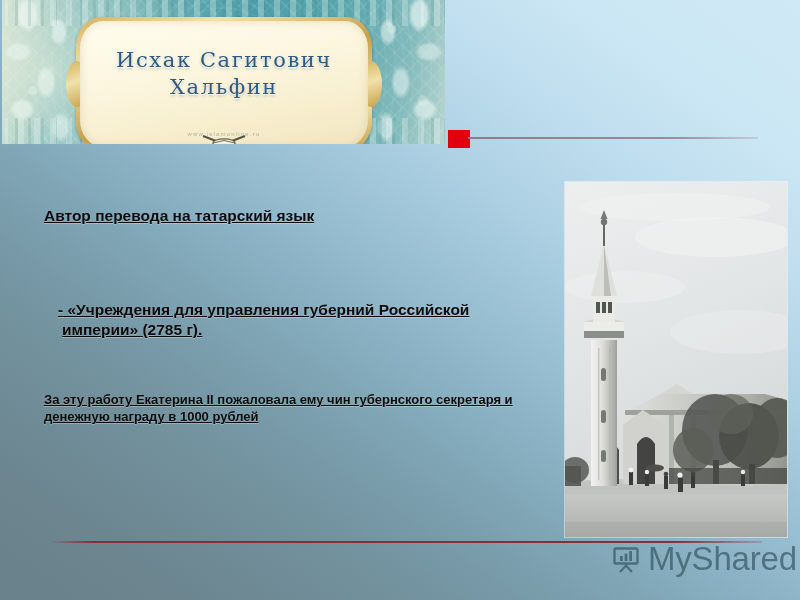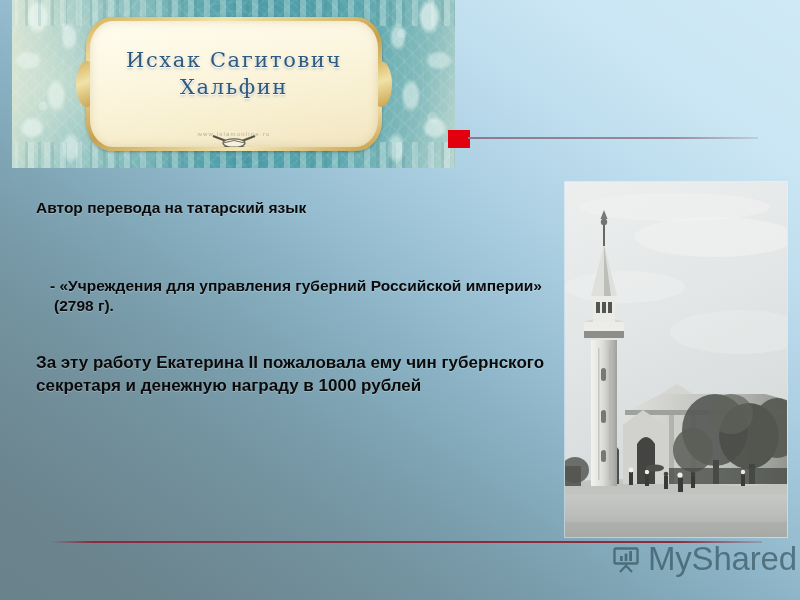--- a/index.html
+++ b/index.html
@@ -28,24 +28,24 @@
         #7b9fae 65%,
         #7494a1 73%,
         #6f8b96 82%,
         #6b848e 91%,
         #69818a 100%);
   }
 
   
   .title-banner {
     position: absolute;
-    left: 12px;
+    left: 2px;
     top: 0;
     width: 443px;
-    height: 168px;
+    height: 144px;
     overflow: hidden;
     background:
       radial-gradient(ellipse 70% 120% at 10% 50%, rgba(255,250,225,0.42) 0%, rgba(255,250,225,0) 62%),
       linear-gradient(100deg, #cfe0cf 0%, #8fc2c2 16%, #5fa8ae 38%, #4c9ca7 55%, #5aa6ad 74%, #86bcbd 90%, #b9d6cf 100%);
   }
   .banner-damask {
     position: absolute;
     inset: 0;
     opacity: .5;
     background-image:
@@ -193,24 +193,24 @@
     position: absolute;
     left: 28px;
     top: 190px;
     width: 528px;
     color: #0a0a0a;
     font-weight: bold;
     font-size: 15.5px;
     line-height: 1.30;
     text-shadow: 0 1px 1px rgba(255,255,255,.28);
   }
-  .para { margin: 8px; }
+  .para { margin: 16px; text-decoration: underline; }
   .para.lead      { font-size: 15.5px; }
   .para.bullet    { font-size: 15.5px; padding-left: 18px; text-indent: -4px; }
-  .para.closing   { font-size: 17px; }
+  .para.closing   { font-size: 13px; }
   .gap-a { height: 21px; }
   .gap-b { height: 21px; }
   .gap-c { height: 20px; }
 
   
   .photo {
     position: absolute;
     left: 565px;
     top: 182px;
     width: 222px;
@@ -271,21 +271,21 @@
 
   <div class="top-rule-wrap">
     <div class="top-rule-tab"></div>
     <div class="top-rule-line"></div>
   </div>
 
   <div class="body-text">
     <p class="para lead">Автор перевода на татарский язык</p>
     <div class="gap-a"></div>
     <div class="gap-b"></div>
-    <p class="para bullet">- «Учреждения для управления губерний Российской империи» (2798 г).</p>
+    <p class="para bullet">- «Учреждения для управления губерний Российской империи» (2785 г).</p>
     <div class="gap-c"></div>
     <p class="para closing">За эту работу Екатерина II  пожаловала ему чин губернского секретаря  и денежную награду  в 1000 рублей</p>
   </div>
 
   <div class="photo">
     <svg viewBox="0 0 222 355" preserveAspectRatio="none">
       <defs>
         <linearGradient id="skyG" x1="0" y1="0" x2="0.25" y2="1">
           <stop offset="0%" stop-color="#eceeee"></stop>
           <stop offset="45%" stop-color="#e2e5e5"></stop>

